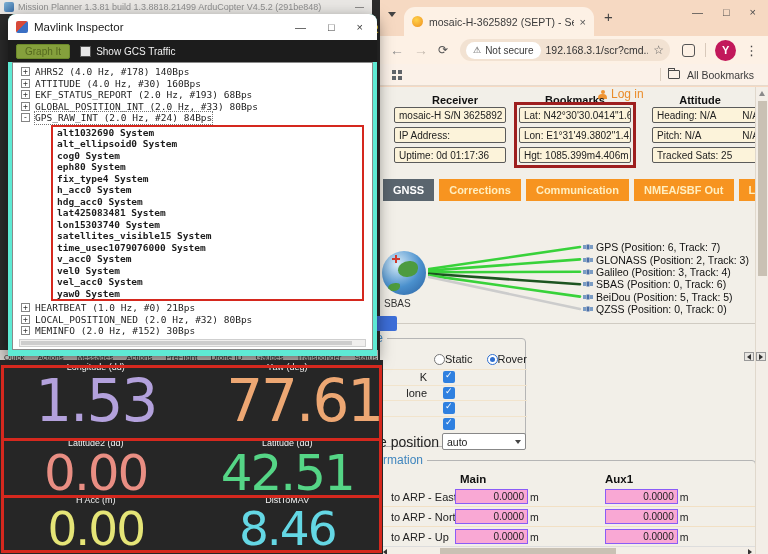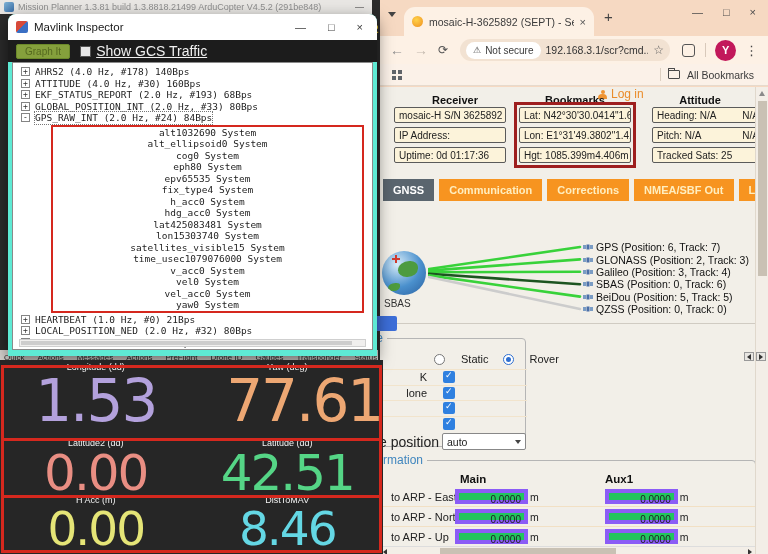--- a/index.html
+++ b/index.html
@@ -32,29 +32,29 @@
   .insp-titlebar{height:26px;display:flex;align-items:center;gap:6px;padding:0 8px;background:#fff;}
   .insp-icon{width:12px;height:12px;border-radius:2px;background:linear-gradient(135deg,#d64a3a 0 50%,#3a6fc4 50% 100%);}
   .insp-title{font-size:11.5px;color:#1a1a1a;flex:1;}
   .insp-controls{display:flex;gap:22px;font-size:11px;color:#3b3b3b;padding-right:6px;}
   .insp-controls span{cursor:default;}
   .insp-darkbar{height:22px;background:#1c1c1c;display:flex;align-items:center;gap:10px;padding:0 8px;}
   .graphit{font-size:10px;color:#55691f;background:#85a03c;border:1px solid #6c8a2a;border-radius:2px;
            padding:1px 8px;cursor:default;}
   .gcs-check{display:flex;align-items:center;gap:5px;}
   .gcs-box{width:11px;height:11px;background:#e8e8e8;border:1px solid #555;}
-  .gcs-label{font-size:14px;color:#f0f0f0;text-decoration:underline;}
+  .gcs-label{font-size:10px;color:#f0f0f0;}
   .tree{position:absolute;left:4px;top:48px;right:4px;height:288px;background:#fff;border:1px solid #8a8a8a;
         font-family:"DejaVu Sans Mono",monospace;font-size:9.5px;color:#1d1d1d;overflow:hidden;padding:3px 0 0 8px;}
   .tree-row{height:11.5px;line-height:11.5px;white-space:nowrap;display:flex;align-items:center;}
   .expander{width:9px;height:9px;border:1px solid #848484;background:#fff;font-size:8px;line-height:7px;
             text-align:center;margin-right:5px;flex:0 0 auto;color:#333;}
   .tree-label.sel{outline:1px dotted #777;}
   .gps-children{margin:1px 8px 1px 30px;border:2px solid #d5281e;padding:0 4px;}
-  .tree-row.field{justify-content:center;}
+  .tree-row.field{justify-content:flex-start;font-weight:bold;}
   .field-name{white-space:nowrap;}
   .field-value{white-space:nowrap;}
   .tree-hscroll{position:absolute;left:6px;right:6px;bottom:2px;height:8px;background:#f0efee;border:1px solid #cfcfcf;z-index:5;}
   .tree-hthumb{position:absolute;left:1px;top:1px;height:4px;width:96%;background:#cdcdcd;}
 
   
   .quick{position:absolute;left:0;top:360px;width:383px;height:194px;background:#262626;z-index:40;}
   .quick-redbox{position:absolute;left:1px;right:1px;top:5px;bottom:1px;border:3px solid #d5281e;z-index:3;pointer-events:none;}
   .quick-line{position:absolute;left:2px;right:2px;height:2.5px;background:#d5281e;z-index:3;pointer-events:none;}
   .quick-grid{position:absolute;left:0;right:0;top:2px;bottom:0;display:grid;
@@ -137,21 +137,21 @@
   .sat-list{position:absolute;left:203px;top:154px;}
   .sat-row{height:12.4px;display:flex;align-items:center;gap:3px;white-space:nowrap;cursor:default;}
   .sat-label{font-size:10.5px;color:#111;}
   .page-divider{position:absolute;left:0;top:236px;right:13px;height:1px;background:#d0cbc2;}
 
   fieldset.box{position:absolute;border:1px solid #b5b5b5;border-radius:4px;margin:0;padding:0;}
   fieldset.box legend{font-size:12px;color:#4086be;padding:0 4px;margin-left:0;}
   .fs-mode{left:-32px;top:244px;width:178px;height:116px;}
   .fs-mode legend{margin-left:38px;}
   .radio-row{position:absolute;left:85px;top:8px;display:flex;gap:14px;align-items:center;}
-  .radio{display:flex;align-items:center;gap:16px;cursor:pointer;}
+  .radio{display:flex;align-items:center;gap:0;cursor:pointer;}
   .rdot{width:11px;height:11px;border-radius:50%;border:1px solid #777;background:#fff;position:relative;}
   .radio.on .rdot{border-color:#2f6fd0;}
   .radio.on .rdot::after{content:"";position:absolute;left:2px;top:2px;width:5px;height:5px;border-radius:50%;background:#2f6fd0;}
   .radio-label{font-size:11px;color:#222;}
   .chk-rows{position:absolute;left:0;top:24px;width:178px;}
   .chk-row{height:15.5px;display:flex;align-items:center;border-top:1px solid #f2e4cc;}
   .chk-row .chk-label{width:80px;text-align:right;padding-right:2px;font-size:11px;color:#222;white-space:nowrap;overflow:hidden;}
   .bluechk{width:12px;height:12px;background:#2f80e0;border-radius:2px;margin-left:14px;position:relative;cursor:pointer;}
   .bluechk::after{content:"✓";position:absolute;left:2px;top:-1px;font-size:9px;color:#fff;}
   .ref-row{position:absolute;left:0;top:88px;display:flex;align-items:center;}
@@ -161,21 +161,21 @@
   .sel-arrow{width:0;height:0;border-left:3.5px solid transparent;border-right:3.5px solid transparent;border-top:4.5px solid #444;}
   .ref-row .select{width:84px;margin-left:3px;}
 
   .fs-ant{left:-32px;top:366px;width:408px;height:200px;}
   .fs-ant legend{margin-left:35px;}
   .ant-head{position:absolute;top:6px;font-size:11.5px;font-weight:bold;color:#111;}
   .ah-main{left:111px;} .ah-aux{left:256px;}
   .ant-rows{position:absolute;left:0;top:20px;width:100%;}
   .ant-row{height:20px;display:flex;align-items:center;border-bottom:1px solid #f2e0c4;}
   .ant-label{width:106px;padding-left:42px;font-size:11px;color:#222;white-space:nowrap;}
-  .ant-input{width:73px;height:15px;background:#22c55e;border:4px solid #8b5cf6;font-size:10px;color:#222;
+  .ant-input{width:73px;height:15px;background:#f9a8d4;border:1px solid #8b5cf6;font-size:10px;color:#222;
              text-align:right;padding:0 3px;line-height:13px;cursor:text;}
   .ant-unit{font-size:10.5px;color:#222;margin:0 0 0 2px;}
   .ant-gap{width:66px;}
   .type-row{position:absolute;left:0;top:82px;display:flex;align-items:center;}
   .type-label{width:106px;padding-left:34px;font-size:11px;color:#222;white-space:nowrap;}
   .type-row .select{width:141px;}
   .type-row .select + .select{margin-left:5px;}
   .ts1{margin-left:5px;}
 
   .hscroll{position:absolute;left:0;right:13px;top:459px;height:9px;background:#f3eee7;border-top:1px solid #ddd;z-index:6;}
@@ -304,23 +304,23 @@
             <span></span>
           </div>
 
       </div>
       <div class="pos-redbox"></div>
 
       <div class="navtabs">
 
           <div class="ntab active">GNSS</div>
 
+          <div class="ntab orange">Corrections</div>
+
           <div class="ntab orange">Communication</div>
-
-          <div class="ntab orange">Corrections</div>
 
           <div class="ntab orange">NMEA/SBF Out</div>
 
           <div class="ntab orange">Logging</div>
 
       </div>
 
       <div class="globe"></div>
       <span class="globe-cross"></span>
       <div class="globe-label">SBAS</div>
@@ -588,24 +588,20 @@
           <div class="tree-row field">
             <span class="field-name">cog</span>
             <span class="field-value">0 System</span>
           </div>
 
           <div class="tree-row field">
             <span class="field-name">eph</span>
             <span class="field-value">80 System</span>
           </div>
 
-          <div class="tree-row field">
-            <span class="field-name">epv</span>
-            <span class="field-value">65535 System</span>
-          </div>
 
           <div class="tree-row field">
             <span class="field-name">fix_type</span>
             <span class="field-value">4 System</span>
           </div>
 
           <div class="tree-row field">
             <span class="field-name">h_acc</span>
             <span class="field-value">0 System</span>
           </div>

